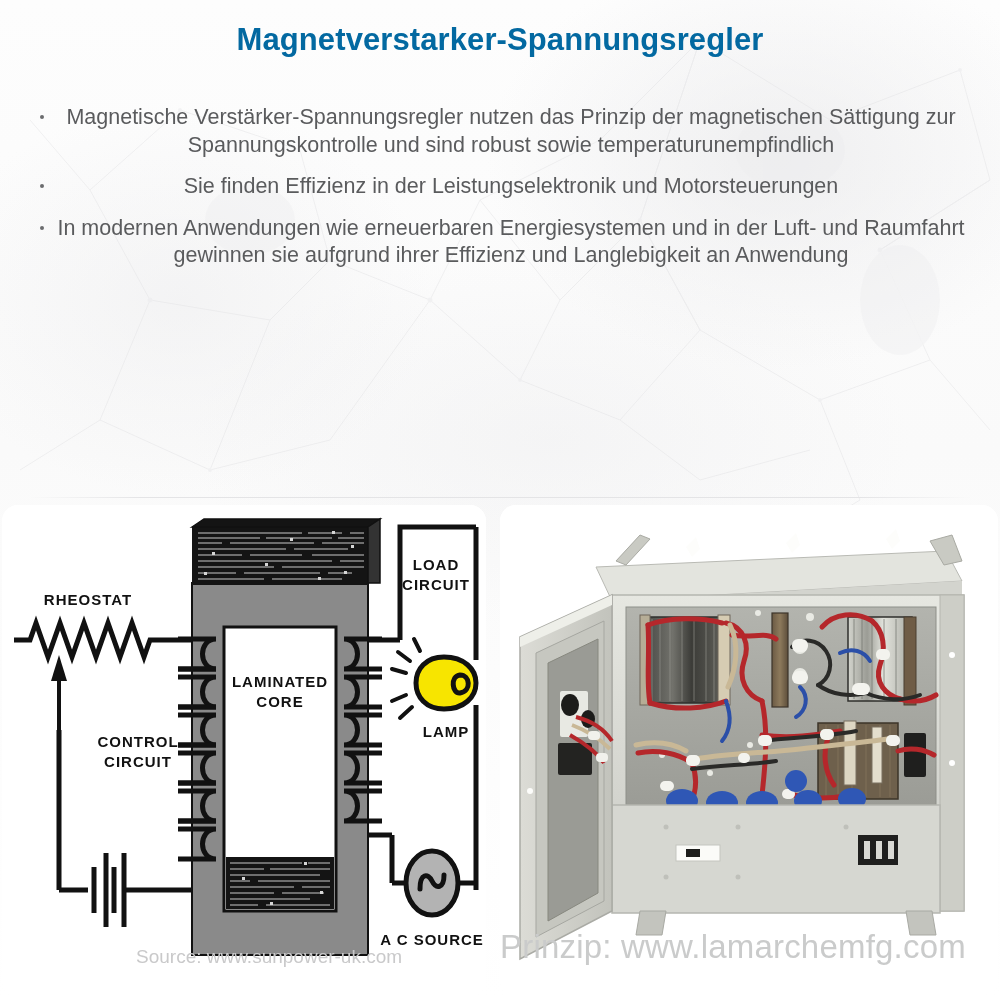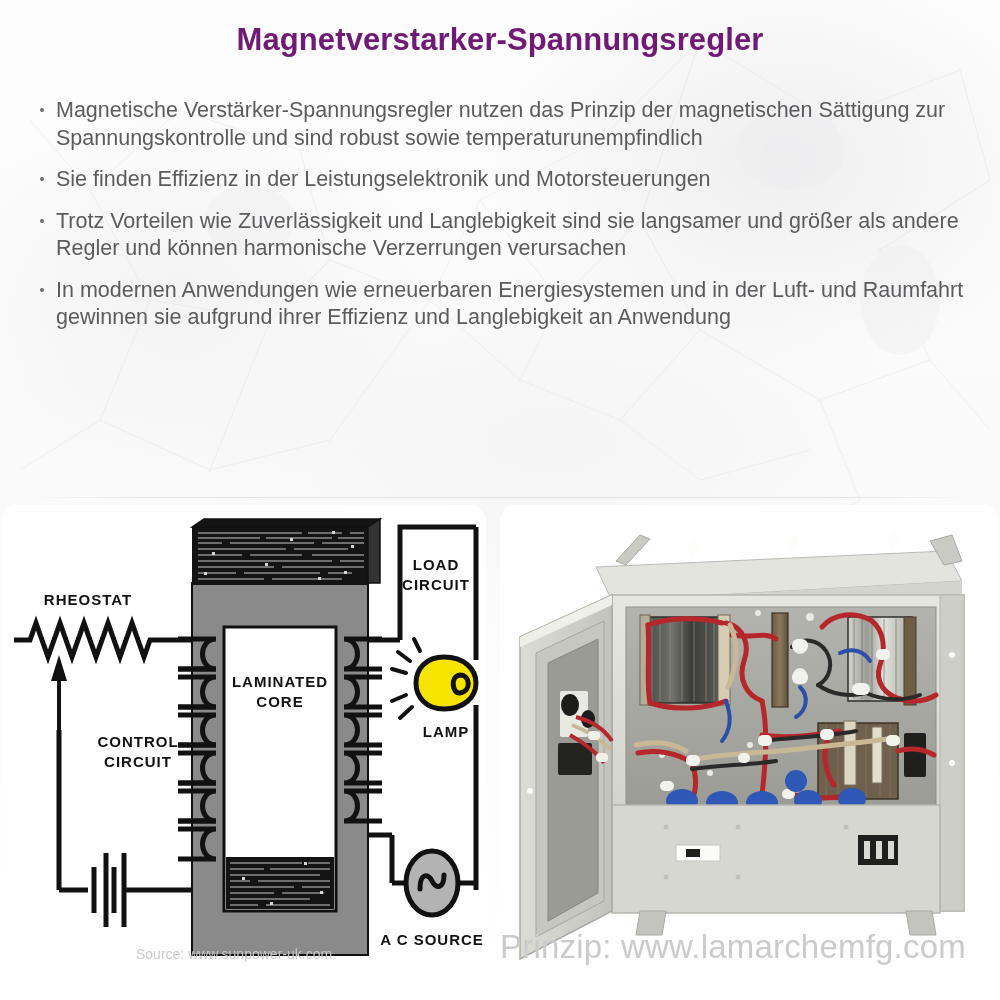--- a/index.html
+++ b/index.html
@@ -32,28 +32,28 @@
   }
 
   
   .title {
     position: absolute;
     top: 22px; left: 0; width: 1000px;
     text-align: center;
     font-size: 31px;
     font-weight: 600;
     letter-spacing: .1px;
-    color: #701a75;
+    color: #0369a1;
     font-family: "Liberation Sans", sans-serif;
   }
 
   
   .bullets {
     position: absolute;
-    top: 97px; left: 36px; width: 930px;
+    top: 104px; left: 36px; width: 930px; text-align: center;
   }
   .bullet {
     position: relative;
     padding-left: 20px;
     margin-bottom: 14px;
     font-size: 21.5px;
     line-height: 27.5px;
     color: #5a5b5d;
     font-weight: 400;
   }
@@ -85,21 +85,21 @@
 
   .fig-svg { display:block; width:100%; height:100%; }
 
   .watermark {
     position: absolute;
     color: #cfcfd0;
     font-weight: 400;
     white-space: nowrap;
     pointer-events: none;
   }
-  #wm-diagram { left: 136px; top: 946px; font-size: 14px; color:#c9c9ca; }
+  #wm-diagram { left: 136px; top: 946px; font-size: 19px; color:#c9c9ca; }
   #wm-photo   { left: 500px; top: 928px; font-size: 33px; color:#cacbcb; letter-spacing:.2px;}
 
   
   .dlabel {
     font-family: "Liberation Sans", sans-serif;
     font-weight: 700;
     fill: #111;
     letter-spacing: 1px;
   }
 </style>
@@ -147,21 +147,20 @@
       <ellipse cx="900" cy="300" rx="40" ry="55"></ellipse>
       <ellipse cx="250" cy="220" rx="45" ry="35"></ellipse>
     </g>
   </svg>
 
   <div class="title">Magnetverstarker-Spannungsregler</div>
 
   <div class="bullets">
     <div class="bullet">Magnetische Verstärker-Spannungsregler nutzen das Prinzip der magnetischen Sättigung zur Spannungskontrolle und sind robust sowie temperaturunempfindlich</div>
     <div class="bullet">Sie finden Effizienz in der Leistungselektronik und Motorsteuerungen</div>
-    <div class="bullet">Trotz Vorteilen wie Zuverlässigkeit und Langlebigkeit sind sie langsamer und größer als andere Regler und können harmonische Verzerrungen verursachen</div>
     <div class="bullet">In modernen Anwendungen wie erneuerbaren Energiesystemen und in der Luft- und Raumfahrt gewinnen sie aufgrund ihrer Effizienz und Langlebigkeit an Anwendung</div>
   </div>
 
   <div class="divider"></div>
 
   <div class="card" id="card-diagram">
     <svg class="fig-svg" viewBox="0 0 484 490" preserveAspectRatio="xMidYMid meet">
       <rect x="0" y="0" width="484" height="490" fill="#ffffff"></rect>
 
       <g>

